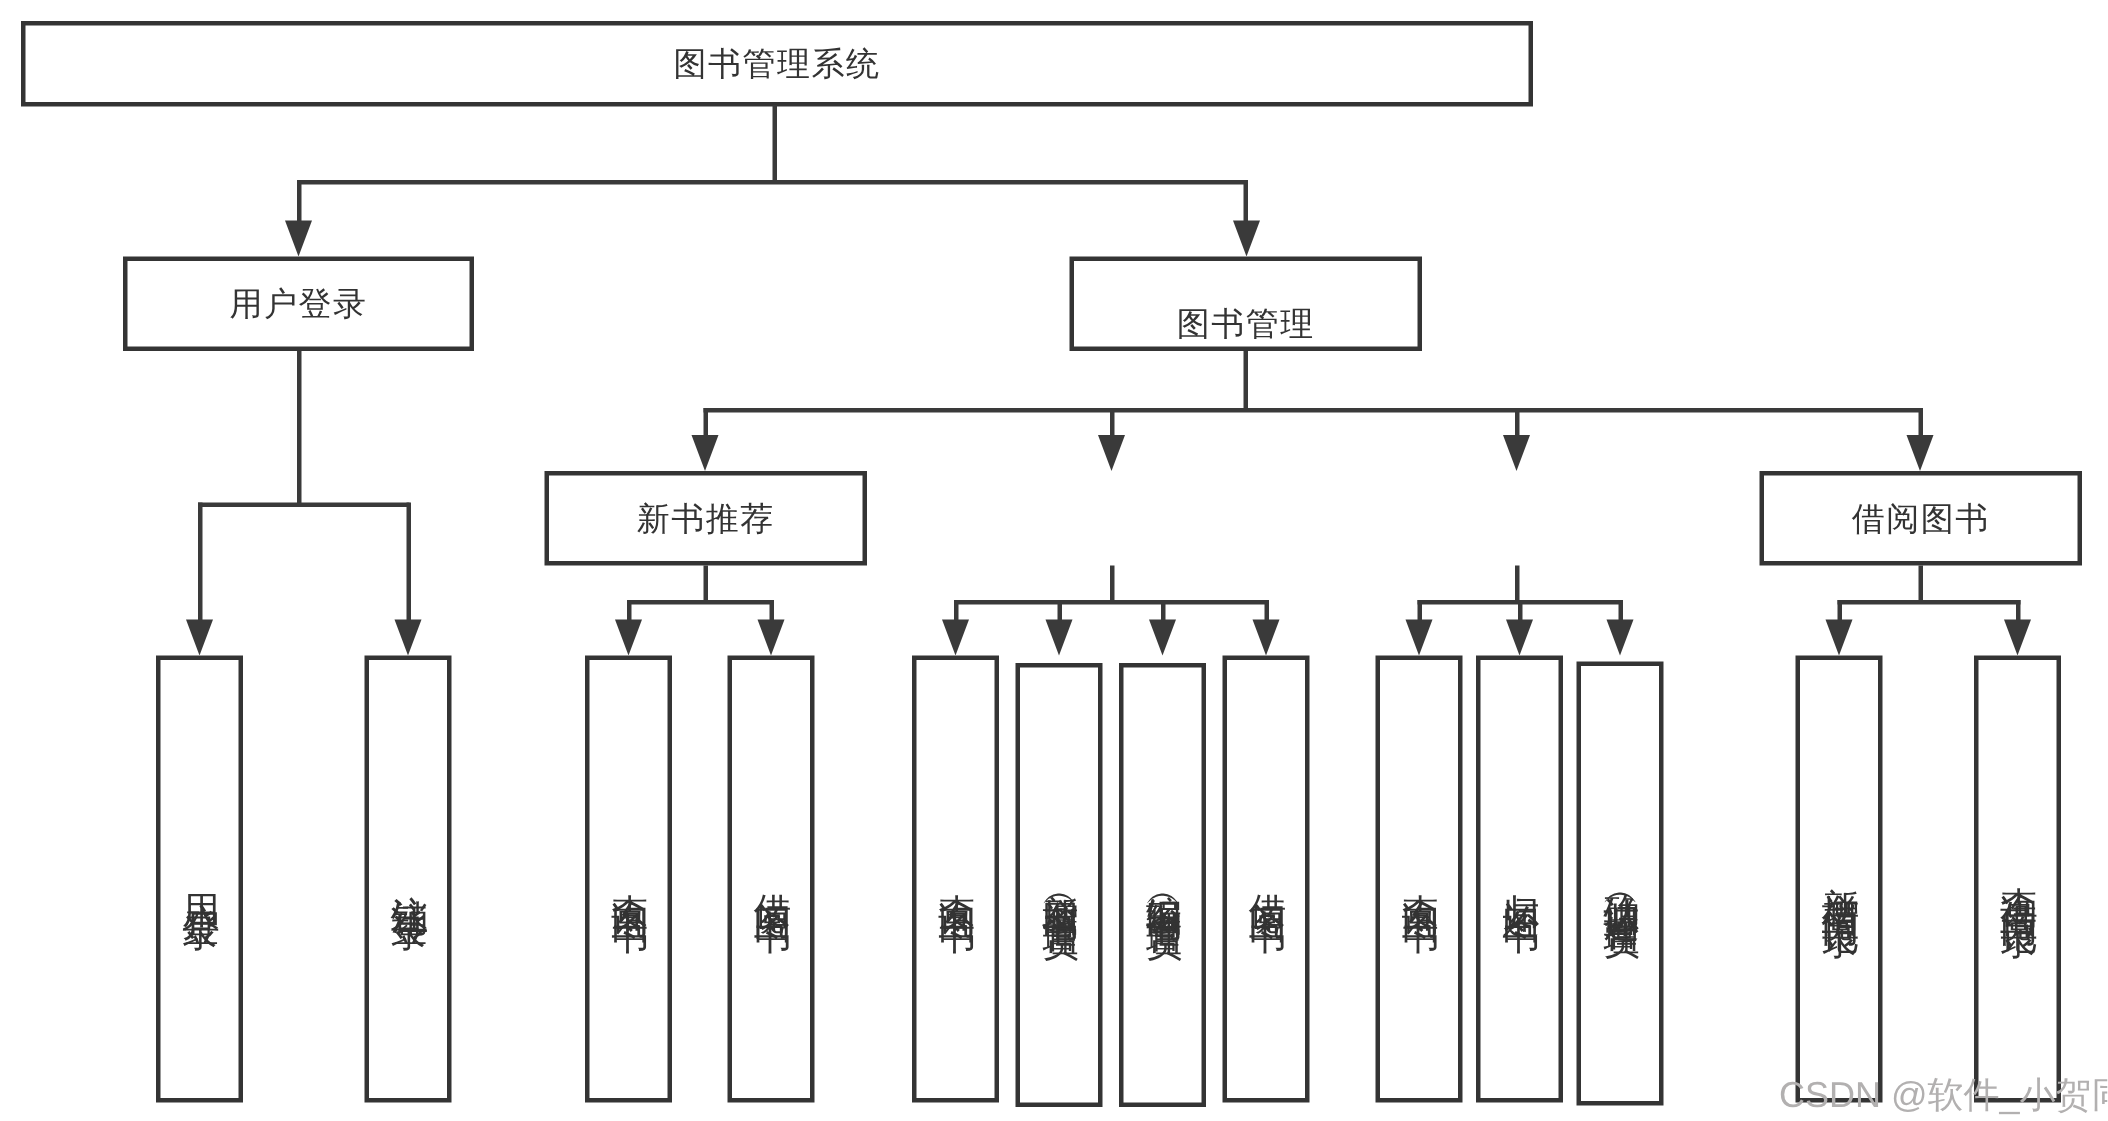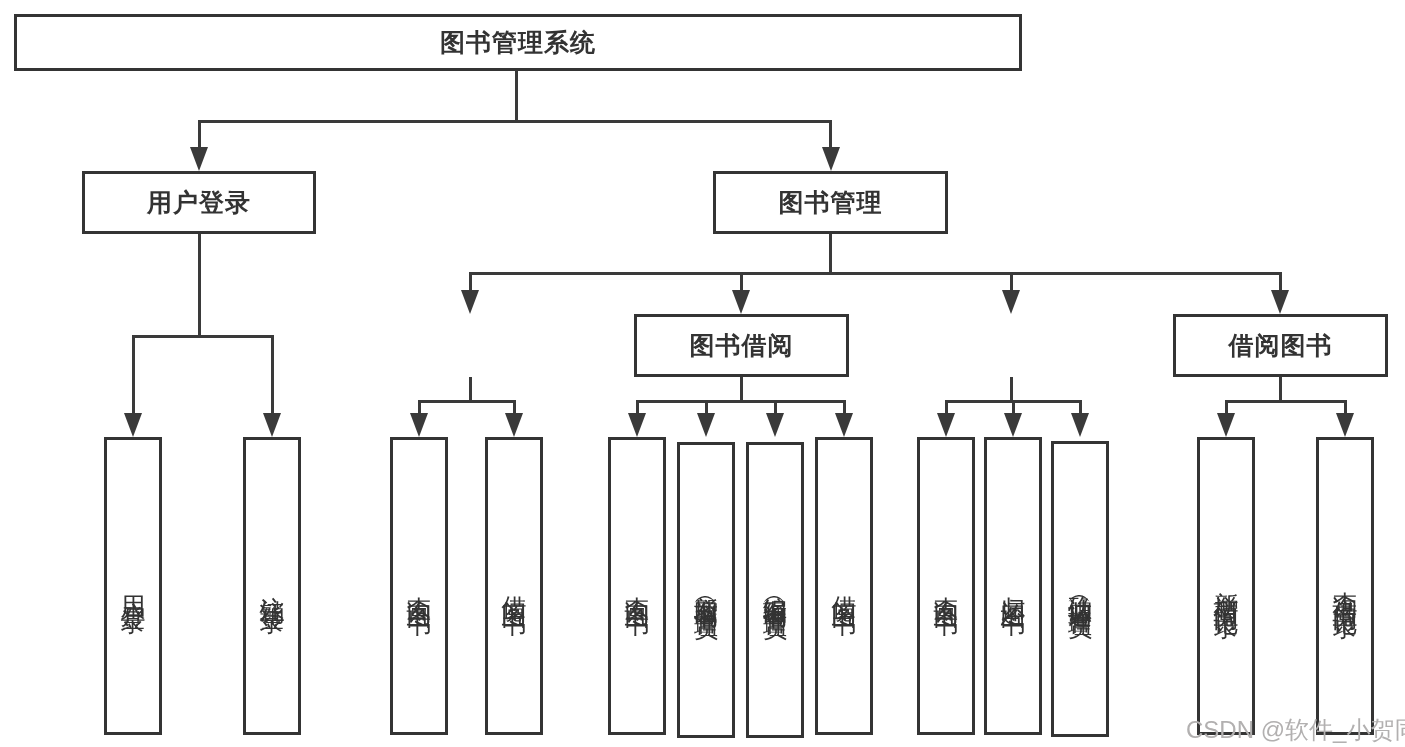--- a/index.html
+++ b/index.html
@@ -15,25 +15,24 @@
     position: absolute;
     box-sizing: border-box;
     border: 3px solid #343434;
     background: #ffffff;
     display: flex;
     align-items: center;
     justify-content: center;
     color: #333333;
   }
   .hbox span {
-    font-size: 25px;
+    font-size: 22px;
     letter-spacing: 1px;
     color: #333333;
     white-space: nowrap;
-    font-weight: bold;
   }
   .vbox { width: 58px; top: 437px; height: 298px; }
   .vtext {
     writing-mode: vertical-rl;
     font-size: 25px;
     letter-spacing: 5px;
     line-height: 1;
     color: #333333;
     white-space: nowrap;
   }
@@ -69,21 +68,21 @@
   <div class="vline" style="left:515px; top:70px; height:51px;"></div>
   <div class="hline" style="left:198px; top:120px; width:634px;"></div>
   <div class="vline" style="left:198px; top:120px; height:30px;"></div>
   <div class="arrow" style="left:190px; top:147px;"></div>
   <div class="vline" style="left:829px; top:120px; height:30px;"></div>
   <div class="arrow" style="left:822px; top:147px;"></div>
 
   <div class="box hbox" style="left:82px; top:171px; width:234px; height:63px;">
     <span>用户登录</span>
   </div>
-  <div class="box hbox" style="left:713px; top:171px; width:235px; height:63px;">
+  <div class="box hbox" style="left:713px; top:171px; width:235px; height:63px;align-items:flex-end;">
     <span>图书管理</span>
   </div>
 
   <div class="vline" style="left:198px; top:234px; height:102px;"></div>
   <div class="hline" style="left:132px; top:335px; width:141px;"></div>
   <div class="vline" style="left:132px; top:335px; height:80px;"></div>
   <div class="arrow" style="left:124px; top:413px;"></div>
   <div class="vline" style="left:271px; top:335px; height:80px;"></div>
   <div class="arrow" style="left:263px; top:413px;"></div>
 
@@ -91,22 +90,22 @@
   <div class="hline" style="left:469px; top:272px; width:812px;"></div>
   <div class="vline" style="left:469px; top:272px; height:22px;"></div>
   <div class="arrow" style="left:461px; top:290px;"></div>
   <div class="vline" style="left:740px; top:272px; height:22px;"></div>
   <div class="arrow" style="left:732px; top:290px;"></div>
   <div class="vline" style="left:1010px; top:272px; height:22px;"></div>
   <div class="arrow" style="left:1002px; top:290px;"></div>
   <div class="vline" style="left:1279px; top:272px; height:22px;"></div>
   <div class="arrow" style="left:1271px; top:290px;"></div>
 
-  <div class="box hbox" style="left:634px; top:314px; width:215px; height:63px;">
-    <span>图书借阅</span>
+  <div class="box hbox" style="left:363px; top:314px; width:215px; height:63px;">
+    <span>新书推荐</span>
   </div>
   <div class="box hbox" style="left:1173px; top:314px; width:215px; height:63px;">
     <span>借阅图书</span>
   </div>
 
   <div class="vline" style="left:469px; top:377px; height:24px;"></div>
   <div class="hline" style="left:418px; top:400px; width:98px;"></div>
   <div class="vline" style="left:418px; top:400px; height:15px;"></div>
   <div class="arrow" style="left:410px; top:413px;"></div>
   <div class="vline" style="left:513px; top:400px; height:15px;"></div>

